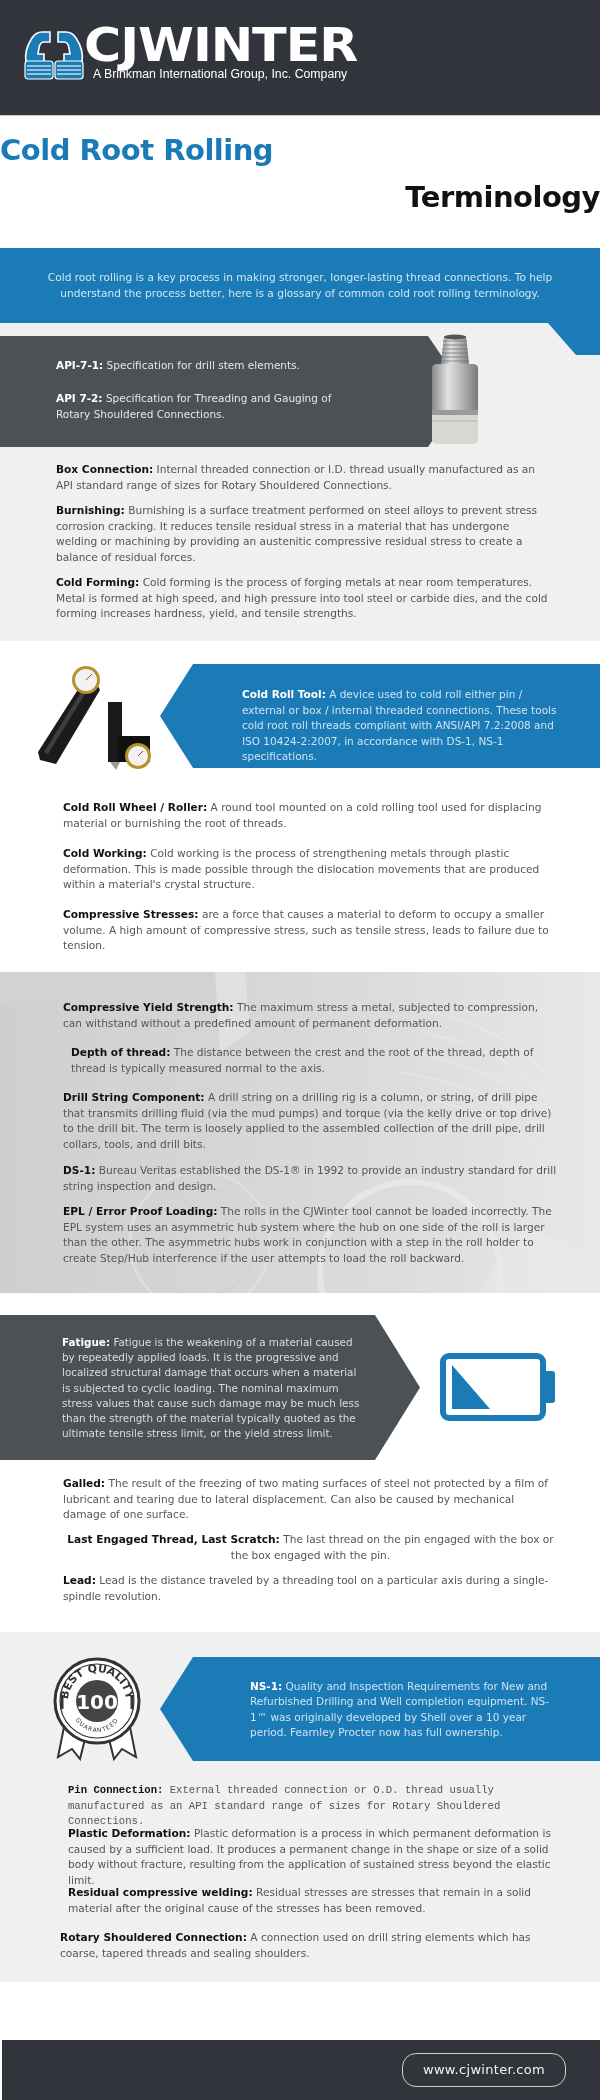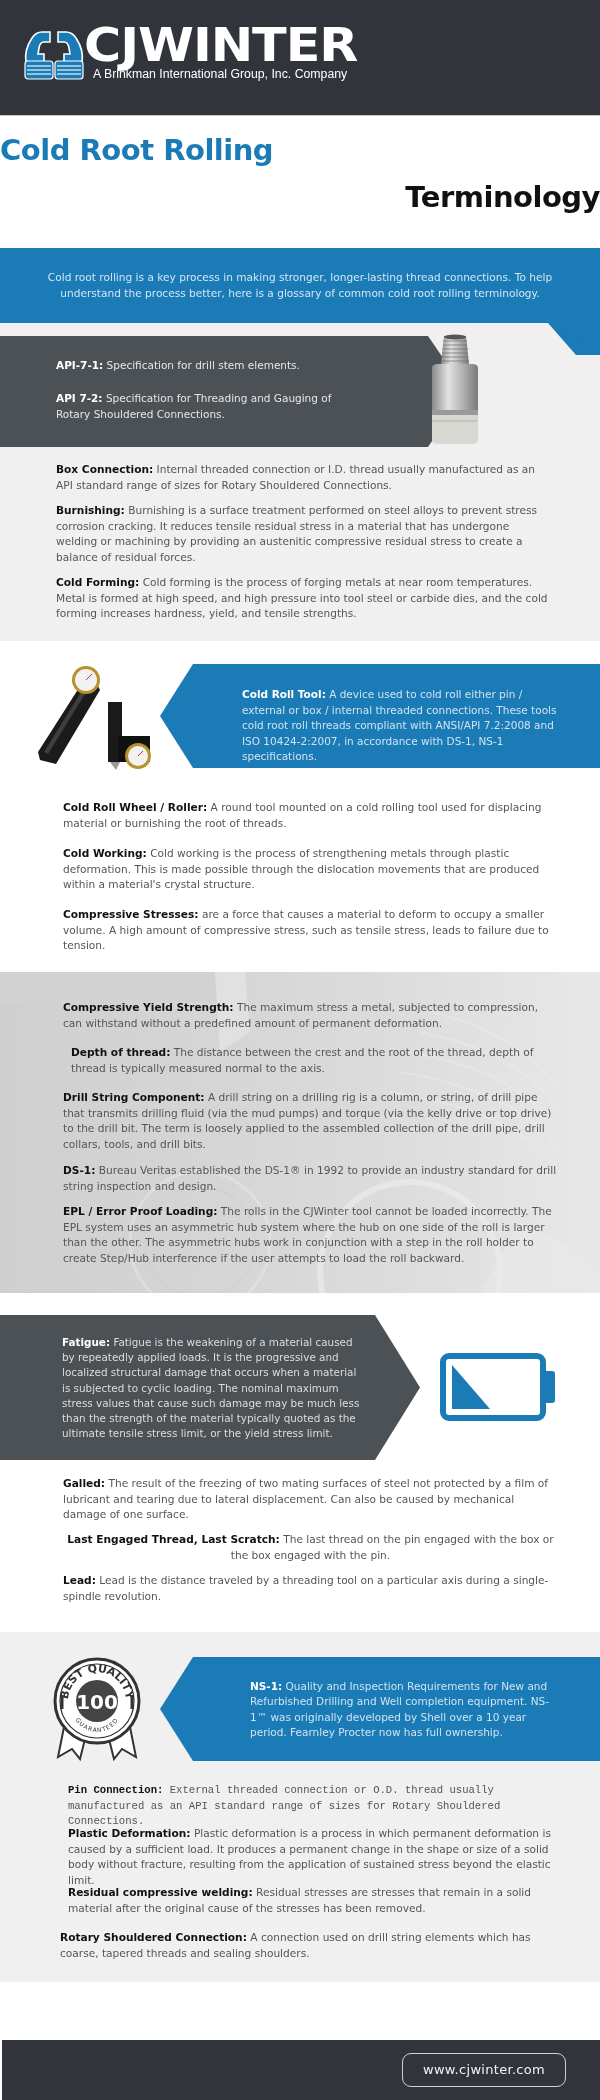--- a/index.html
+++ b/index.html
@@ -51,21 +51,21 @@
 
   
   .sec5 { left: 0; top: 1632px; width: 600px; height: 350px; background: #f0f0f0; }
   .badge { left: 52px; top: 1655px; width: 90px; height: 112px; }
   .blue-arrow-2 { left: 160px; top: 1657px; width: 440px; height: 104px; }
   .ns1-text { left: 250px; top: 1679px; width: 310px; font-size: 10.5px; line-height: 15.3px; color: #cfe3f1; }
   .ns1-text b { color: #ffffff; }
 
   
   .footer { left: 2px; top: 2040px; width: 598px; height: 60px; background: #31353b; }
-  .url-btn { left: 402px; top: 2053px; width: 164px; height: 34px; border: 1px solid #d0d0d0; border-radius: 9px; color: #f2f2f2; font-size: 13px; text-align: center; line-height: 32px; letter-spacing: 0.3px; }
+  .url-btn { left: 402px; top: 2053px; width: 164px; height: 34px; border: 1px solid #d0d0d0; border-radius: 14px; color: #f2f2f2; font-size: 13px; text-align: center; line-height: 32px; letter-spacing: 0.3px; }
 </style>
 </head>
 <body>
 
 <div class="abs header"></div>
 <svg class="abs logo-mark" viewBox="0 0 64 54">
   <g fill="#1a7bb6" stroke="#ffffff" stroke-width="1.6">
     <path d="M4 34 Q2 22 10 10 Q14 4 20 4 L28 4 L28 14 L22 14 Q18 14 17 20 L16 26 L22 26 L22 34 Z"></path>
     <path d="M60 34 Q62 22 54 10 Q50 4 44 4 L36 4 L36 14 L42 14 Q46 14 47 20 L48 26 L42 26 L42 34 Z"></path>
   </g>

